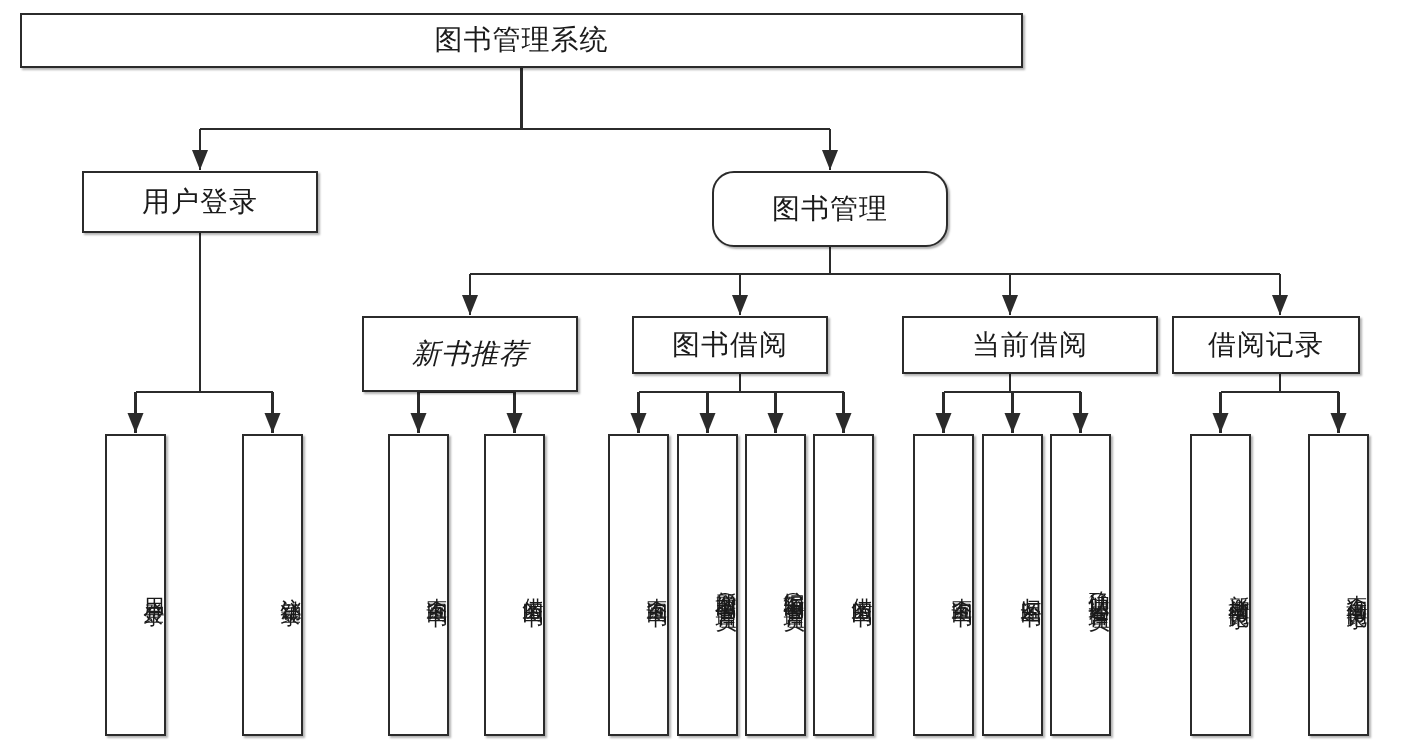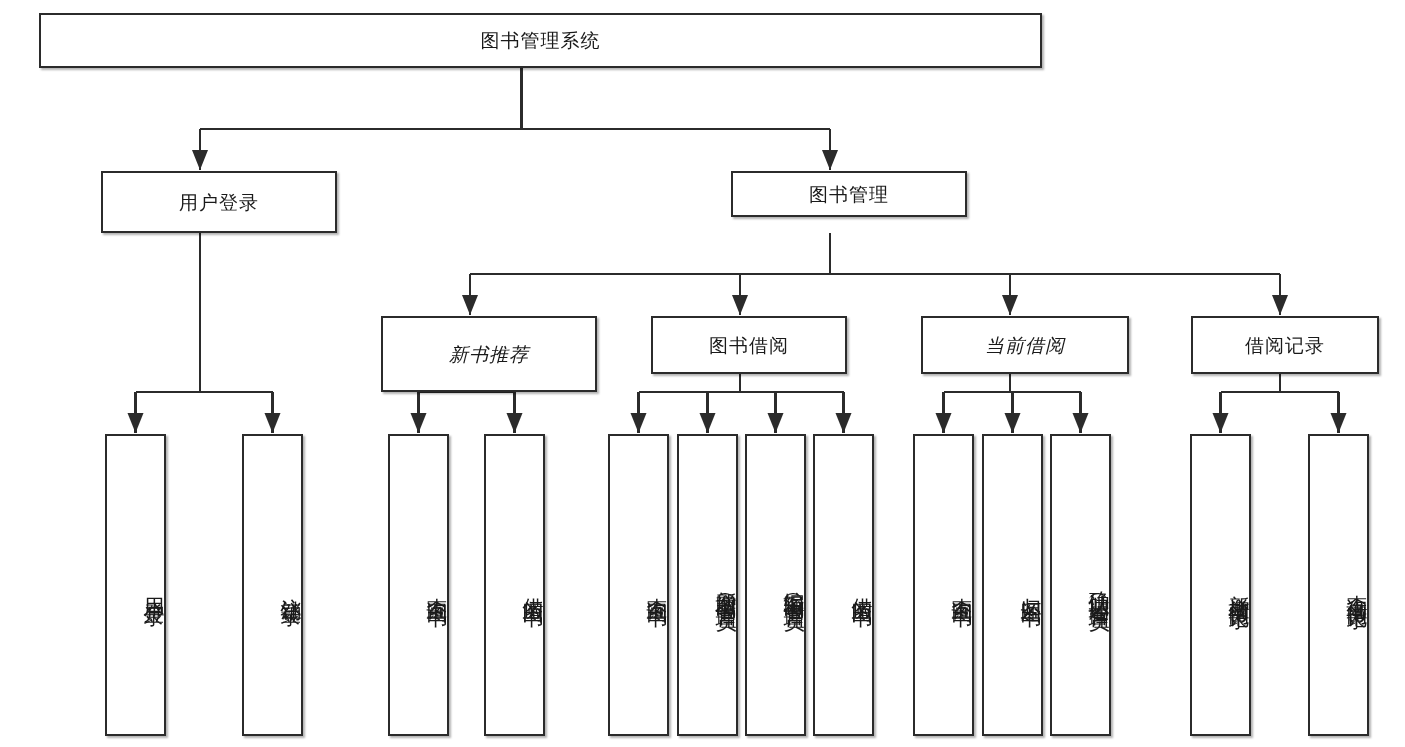--- a/index.html
+++ b/index.html
@@ -30,25 +30,24 @@
     box-sizing: border-box;
     background: #ffffff;
     border: 2px solid #2b2b2b;
     box-shadow: 2px 2px 2px rgba(0,0,0,0.30);
     display: flex;
     align-items: center;
     justify-content: center;
     color: #1a1a1a;
   }
   .node.horiz {
-    font-size: 19px;
+    font-size: 28px;
     line-height: 1.1;
     letter-spacing: 1px;
     white-space: nowrap;
-    margin-left: 19px;
   }
   .node.vert {
     writing-mode: vertical-rl;
     text-orientation: upright;
     font-size: 21px;
     letter-spacing: 3px;
     line-height: 1.0;
     align-items: flex-start;
     justify-content: center;
     padding-top: 6px;
@@ -121,24 +120,24 @@
       <line x1="1280" y1="374" x2="1280" y2="392" stroke="#2b2b2b" stroke-width="2.5" shape-rendering="crispEdges"></line>
       <line x1="1220.5" y1="392" x2="1338.5" y2="392" stroke="#2b2b2b" stroke-width="2.5" shape-rendering="crispEdges"></line>
       <line x1="1220.5" y1="392" x2="1220.5" y2="433" stroke="#2b2b2b" stroke-width="2.5" shape-rendering="crispEdges"></line>
       <polygon points="1212.5,413 1228.5,413 1220.5,433" fill="#2b2b2b"></polygon>
       <line x1="1338.5" y1="392" x2="1338.5" y2="433" stroke="#2b2b2b" stroke-width="2.5" shape-rendering="crispEdges"></line>
       <polygon points="1330.5,413 1346.5,413 1338.5,433" fill="#2b2b2b"></polygon>
     </svg>
   <div id="nodes-layer">
       <div class="node horiz" style="left: 20px; top: 13px; width: 1003px; height: 55px;">图书管理系统</div>
       <div class="node horiz" style="left: 82px; top: 171px; width: 236px; height: 62px;">用户登录</div>
-      <div class="node horiz" style="left: 712px; top: 171px; width: 236px; height: 46px;">图书管理</div>
+      <div class="node horiz" style="left: 712px; top: 171px; width: 236px; height: 76px; border-radius: 22px;">图书管理</div>
       <div class="node horiz" style="left: 362px; top: 316px; width: 216px; height: 76px; font-style: italic;">新书推荐</div>
       <div class="node horiz" style="left: 632px; top: 316px; width: 196px; height: 58px;">图书借阅</div>
-      <div class="node horiz" style="left: 902px; top: 316px; width: 208px; height: 58px; font-style: italic;">当前借阅</div>
+      <div class="node horiz" style="left: 902px; top: 316px; width: 256px; height: 58px;">当前借阅</div>
       <div class="node horiz" style="left: 1172px; top: 316px; width: 188px; height: 58px;">借阅记录</div>
       <div class="node vert top-anchor" style="left: 105px; top: 434px; width: 61px; height: 302px;">用户登录</div>
       <div class="node vert top-anchor" style="left: 242px; top: 434px; width: 61px; height: 302px;">注销登录</div>
       <div class="node vert top-anchor" style="left: 388px; top: 434px; width: 61px; height: 302px;">查询图书</div>
       <div class="node vert top-anchor" style="left: 484px; top: 434px; width: 61px; height: 302px;">借阅图书</div>
       <div class="node vert top-anchor" style="left: 608px; top: 434px; width: 61px; height: 302px;">查询图书</div>
       <div class="node vert top-anchor" style="left: 677px; top: 434px; width: 61px; height: 302px;">新增图书（管理员）</div>
       <div class="node vert top-anchor" style="left: 745px; top: 434px; width: 61px; height: 302px;">编辑图书（管理员）</div>
       <div class="node vert top-anchor" style="left: 813px; top: 434px; width: 61px; height: 302px;">借阅图书</div>
       <div class="node vert top-anchor" style="left: 913px; top: 434px; width: 61px; height: 302px;">查询图书</div>

